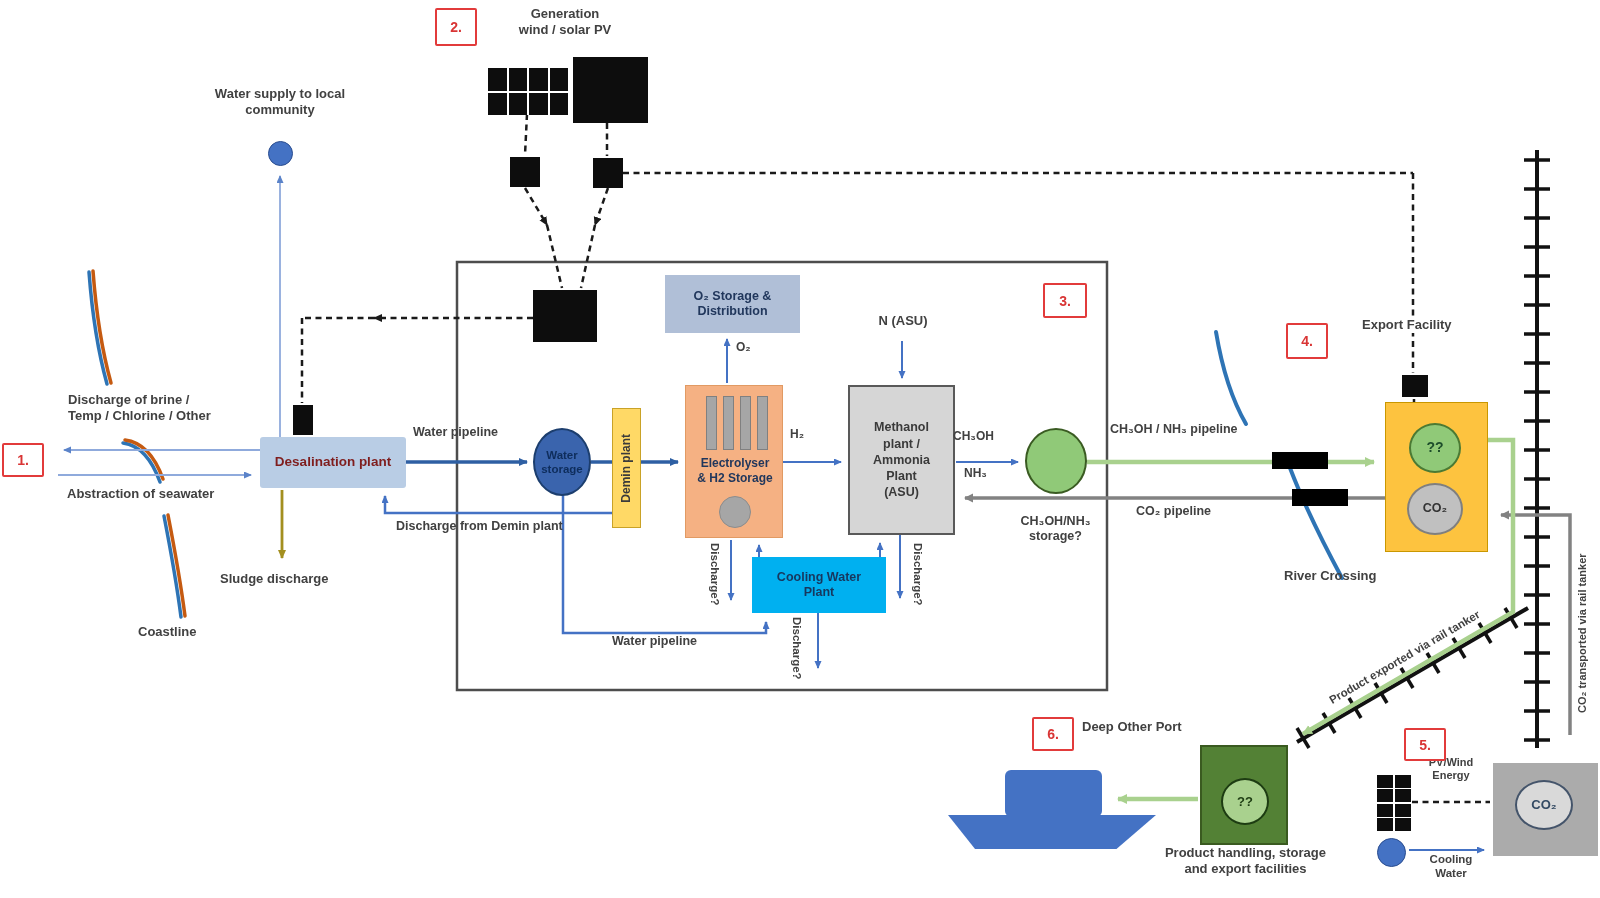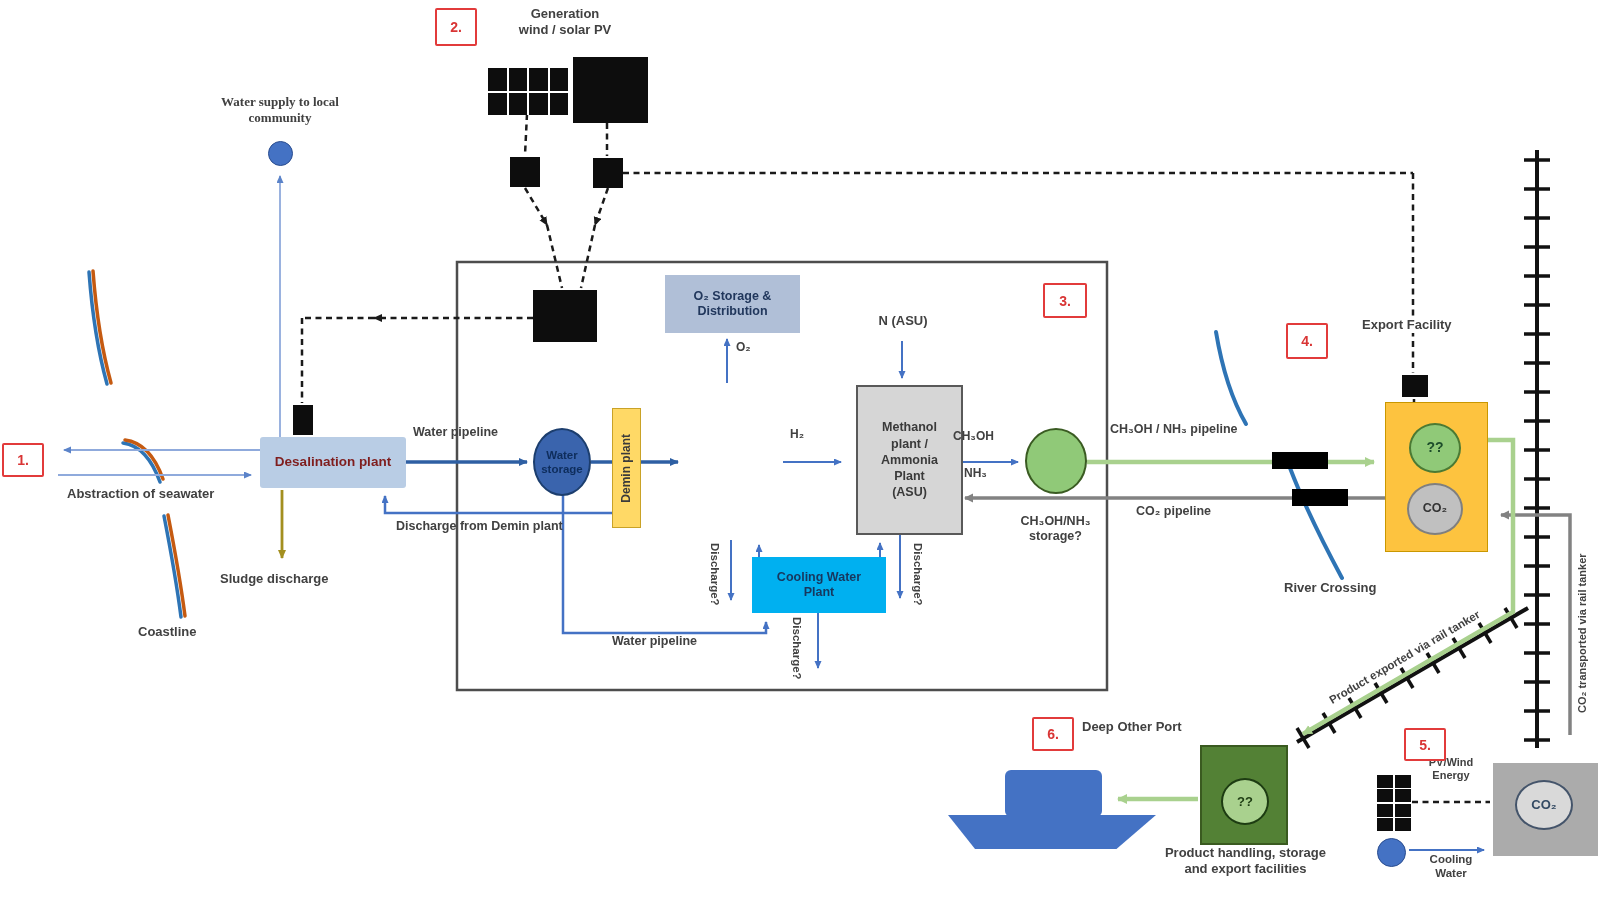--- a/index.html
+++ b/index.html
@@ -194,49 +194,60 @@
       <div></div>
   </div>
   <div class="abs blk" style="left:573px;top:57px;width:75px;height:66px;"></div>
   <div class="abs blk" style="left:510px;top:157px;width:30px;height:30px;"></div>
   <div class="abs blk" style="left:593px;top:158px;width:30px;height:30px;"></div>
   <div class="abs blk" style="left:533px;top:290px;width:64px;height:52px;"></div>
   <div class="abs blk" style="left:293px;top:405px;width:20px;height:30px;"></div>
   <div class="abs blk" style="left:1402px;top:375px;width:26px;height:22px;"></div>
 
   <div class="abs circ" style="left:268px;top:141px;width:25px;height:25px;background:#4472c4;border:1.5px solid #2a4d8f;"></div>
-  <div class="lbl ctr" style="left:200px;top:94px;width:160px;font-family:Liberation Serif, serif;">Water supply to local
+  <div class="lbl ctr" style="left:200px;top:86px;width:160px;">Water supply to local
 community</div>
+  <div class="lbl" style="left:68px;top:392px;width:185px;">Discharge of brine /
+Temp / Chlorine / Other</div>
   <div class="lbl" style="left:67px;top:486px;width:185px;">Abstraction of seawater</div>
   <div class="lbl" style="left:138px;top:624px;width:95px;">Coastline</div>
   <div class="lbl" style="left:220px;top:571px;width:135px;">Sludge discharge</div>
 
   <div class="abs flexc" style="left:260px;top:437px;width:146px;height:51px;background:#b9cde5;border-radius:3px;">
     <span class="lbl" style="position:static;color:#7f1d1d;font-size:13.5px;">Desalination plant</span>
   </div>
 
   <div class="lbl" style="left:413px;top:425px;width:110px;font-size:12.5px;">Water pipeline</div>
   <div class="lbl" style="left:396px;top:519px;width:205px;font-size:12.5px;">Discharge from Demin plant</div>
 
   <div class="abs circ flexc" style="left:533px;top:428px;width:58px;height:68px;background:#3a64ad;border:2px solid #1c3e6e;">
     <span class="lbl ctr" style="position:static;color:#0e2d5c;font-size:11.5px;">Water
 storage</span>
   </div>
 
   <div class="abs flexc" style="left:612px;top:408px;width:29px;height:120px;background:#ffd966;border:1.5px solid #c9a227;">
     <span class="lbl" style="position:static;transform:rotate(-90deg);white-space:nowrap;font-size:12px;color:#3b3b3b;">Demin plant</span>
   </div>
 
+  <div class="abs" style="left:685px;top:385px;width:98px;height:153px;background:#f5b183;border:1px solid #e19a63;">
+    <div class="abs" style="left:20px;top:10px;width:11px;height:54px;background:#a6a6a6;border:1px solid #808080;"></div>
+    <div class="abs" style="left:37px;top:10px;width:11px;height:54px;background:#a6a6a6;border:1px solid #808080;"></div>
+    <div class="abs" style="left:54px;top:10px;width:11px;height:54px;background:#a6a6a6;border:1px solid #808080;"></div>
+    <div class="abs" style="left:71px;top:10px;width:11px;height:54px;background:#a6a6a6;border:1px solid #808080;"></div>
+    <div class="lbl ctr" style="left:0;top:70px;width:98px;font-size:12px;color:#21375c;">Electrolyser
+&amp; H2 Storage</div>
+    <div class="abs circ" style="left:33px;top:110px;width:32px;height:32px;background:#a6a6a6;border:1px solid #8c8c8c;"></div>
+  </div>
 
   <div class="abs flexc" style="left:665px;top:275px;width:135px;height:58px;background:#b0bfd7;">
     <span class="lbl ctr" style="position:static;color:#21375c;font-size:12.5px;">O₂ Storage &amp;
 Distribution</span>
   </div>
 
-  <div class="abs flexc" style="left:848px;top:385px;width:107px;height:150px;background:#d6d6d6;border:2px solid #595959;margin-left:8px;">
+  <div class="abs flexc" style="left:848px;top:385px;width:107px;height:150px;background:#d6d6d6;border:2px solid #595959;">
     <span class="lbl ctr" style="position:static;color:#3a3a3a;font-size:12.5px;line-height:1.3;">Methanol
 plant /
 Ammonia
 Plant
 (ASU)</span>
   </div>
 
   <div class="abs flexc" style="left:752px;top:557px;width:134px;height:56px;background:#00b0f0;">
     <span class="lbl ctr" style="position:static;color:#17375e;font-size:12.5px;">Cooling Water
 Plant</span>
@@ -252,21 +263,21 @@
   <div class="lbl rot90" style="left:804px;top:617px;width:76px;font-size:11.5px;">Discharge?</div>
 
   <div class="lbl" style="left:953px;top:429px;width:60px;font-size:12px;">CH₃OH</div>
   <div class="lbl" style="left:964px;top:466px;width:45px;font-size:12px;">NH₃</div>
   <div class="abs circ" style="left:1025px;top:428px;width:62px;height:66px;background:#90c978;border:2.5px solid #3a5b22;"></div>
   <div class="lbl ctr" style="left:998px;top:514px;width:115px;font-size:12.5px;">CH₃OH/NH₃
 storage?</div>
 
   <div class="lbl" style="left:1110px;top:422px;width:165px;font-size:12.5px;">CH₃OH / NH₃ pipeline</div>
   <div class="lbl" style="left:1136px;top:504px;width:115px;font-size:12.5px;">CO₂ pipeline</div>
-  <div class="lbl" style="left:1284px;top:580px;width:125px;">River Crossing</div>
+  <div class="lbl" style="left:1284px;top:568px;width:125px;">River Crossing</div>
   <div class="lbl" style="left:1362px;top:317px;width:115px;background:#fff;">Export Facility</div>
 
   <div class="abs" style="left:1385px;top:402px;width:103px;height:150px;background:#fdc33f;border:1.5px solid #c99700;">
     <div class="abs circ flexc" style="left:23px;top:20px;width:52px;height:50px;background:#90c978;border:2.5px solid #4b7a34;">
       <span class="lbl" style="position:static;color:#1d4d2b;font-size:14px;">??</span>
     </div>
     <div class="abs circ flexc" style="left:21px;top:80px;width:56px;height:52px;background:#c0c0c0;border:2.5px solid #7f7f7f;">
       <span class="lbl" style="position:static;color:#333;font-size:12.5px;">CO₂</span>
     </div>
   </div>

